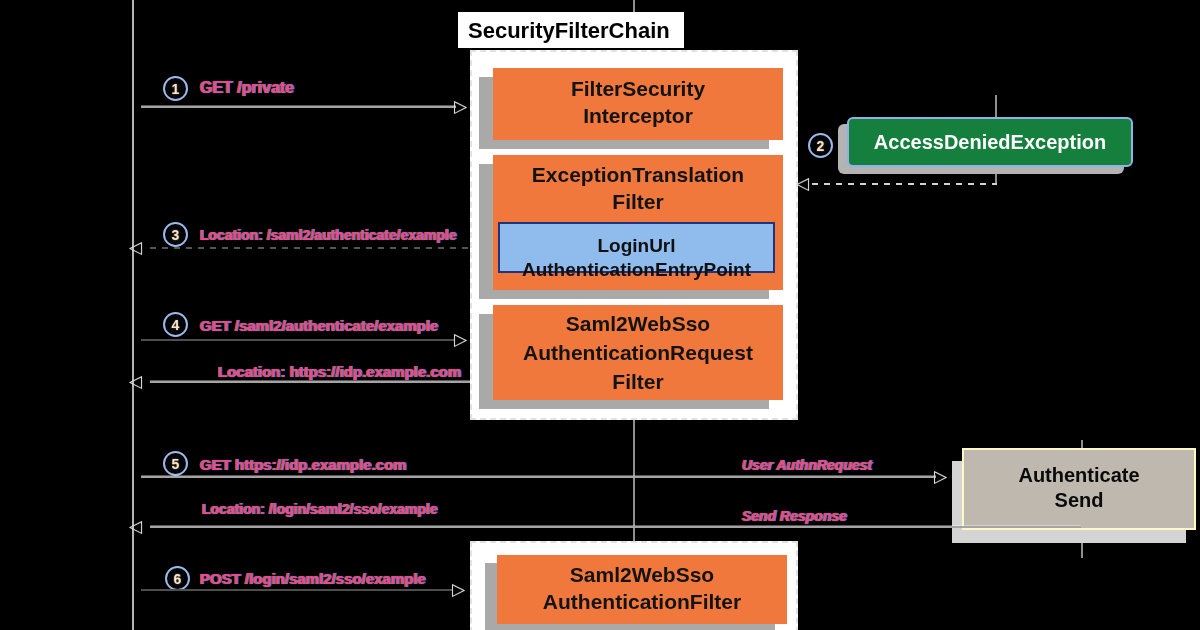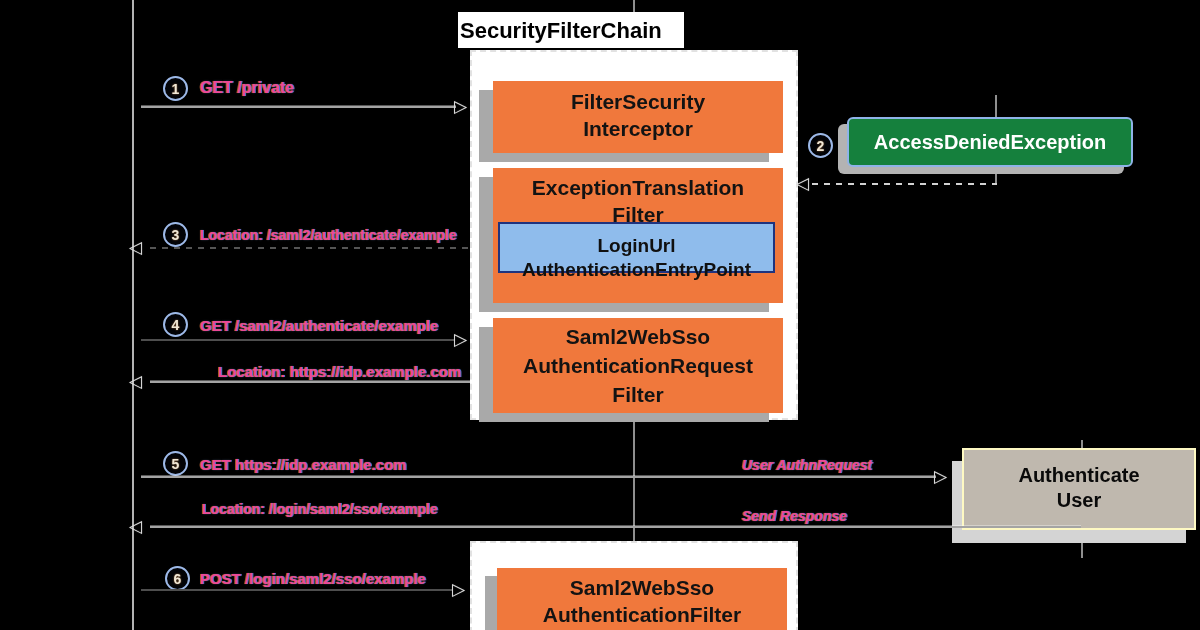--- a/index.html
+++ b/index.html
@@ -27,25 +27,25 @@
   .step-circle{
     position:absolute;width:21px;height:21px;border:2px solid #9db9e8;border-radius:50%;
     display:flex;align-items:center;justify-content:center;
     color:#f0e7d6;font-size:14px;font-weight:bold;
     text-shadow:0 0 2px rgba(255,170,90,.6);background:rgba(5,8,18,.4);
   }
   
   .chain{position:absolute;background:#fff;border:2px dashed #e2e2e2;box-sizing:border-box;}
   .title-box{
     position:absolute;background:#fff;color:#000;font-weight:bold;font-size:22px;
-    padding:6px 2px;box-sizing:border-box;white-space:nowrap;
+    padding:6px 10px;box-sizing:border-box;white-space:nowrap;
   }
   .obox{
     position:absolute;background:#f0783c;color:#131313;font-weight:bold;text-align:center;
-    box-shadow:-14px 9px 0 #a9a9a9;font-size:21px;line-height:27px;box-sizing:border-box;margin-top:13px;
+    box-shadow:-14px 9px 0 #a9a9a9;font-size:21px;line-height:27px;box-sizing:border-box;
   }
   .bluebox{
     position:absolute;background:#8fbcec;border:2px solid #1f337e;color:#101010;font-weight:bold;
     text-align:center;font-size:19px;line-height:24px;box-sizing:border-box;
   }
   .navybox{
     position:absolute;background:#15803d;border:2px solid #8fb3e8;border-radius:6px;
     color:#fff;font-weight:bold;text-align:center;font-size:20px;
     box-shadow:-9px 7px 0 #b3b3b3;display:flex;align-items:center;justify-content:center;
     box-sizing:border-box;
@@ -95,21 +95,21 @@
   <div class="chain" style="left:470px;top:541px;width:328px;height:92px;"></div>
   <div class="obox" style="left:497px;top:555px;width:290px;height:69px;padding-top:6px;box-shadow:-12px 8px 0 #a9a9a9;">
     <div>Saml2WebSso</div>
     <div>AuthenticationFilter</div>
   </div>
 
   <div class="navybox" style="left:847px;top:117px;width:286px;height:50px;">AccessDeniedException</div>
 
   <div class="graybox" style="left:962px;top:448px;width:234px;height:82px;padding-top:13px;">
     <div>Authenticate</div>
-    <div>User</div>
+    <div>Send</div>
   </div>
 
   <div class="step-circle" style="left:163px;top:76px;">1</div>
   <div class="seq-label" style="left:200px;top:79px;font-size:16px;">GET /private</div>
   <div class="hline solid-bright" style="left:141px;top:106px;width:315px;"></div>
   <span class="ah" style="left:454px;top:98px;">▷</span>
 
   <div class="step-circle" style="left:808px;top:133px;">2</div>
   <div class="hline dashed-bright" style="left:812px;top:183px;width:185px;"></div>
   <span class="ah" style="left:796px;top:175px;">◁</span>

